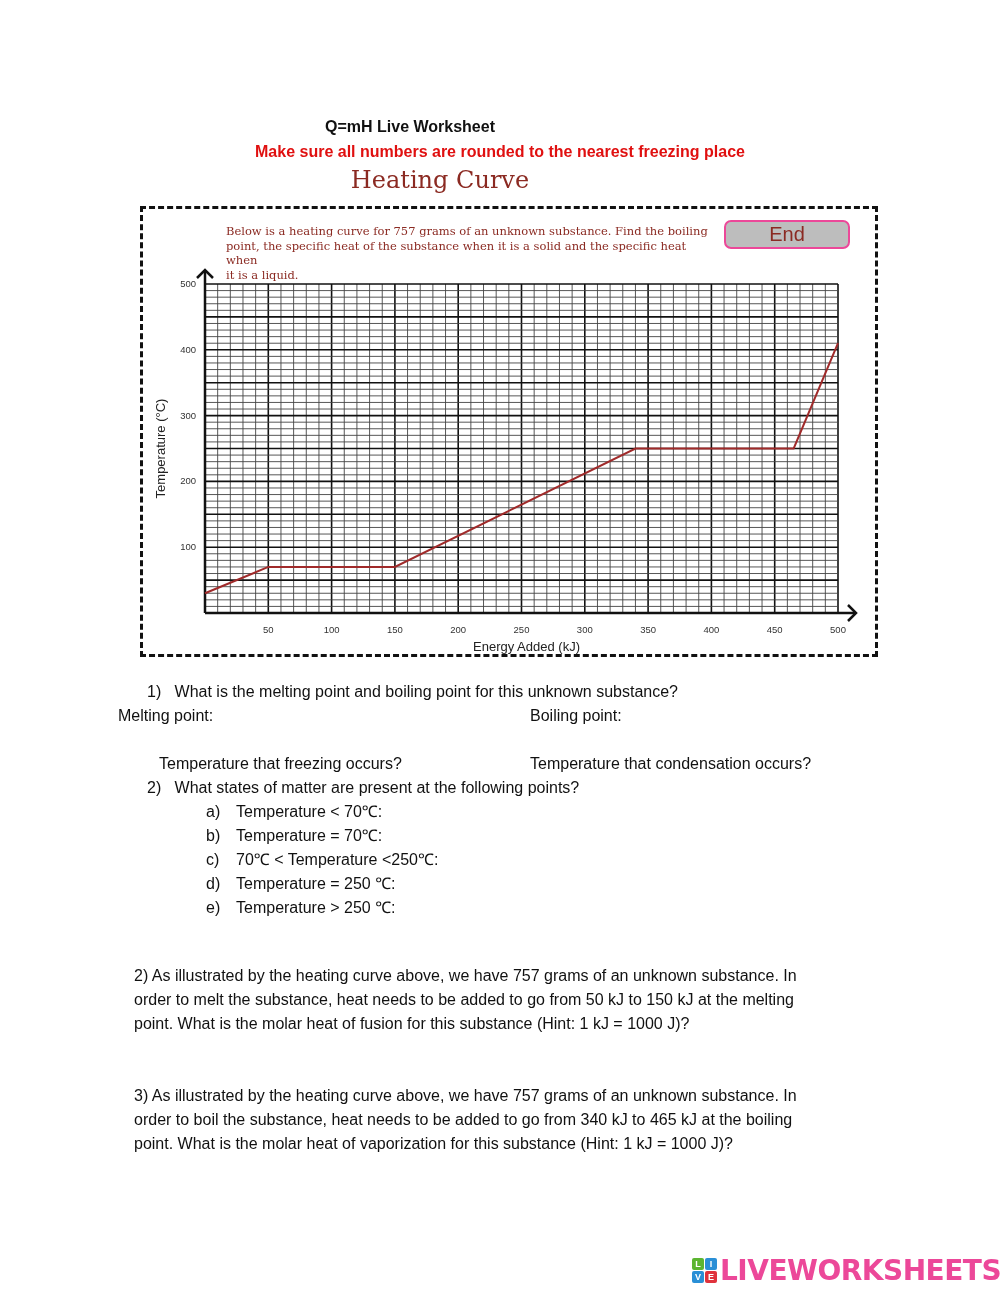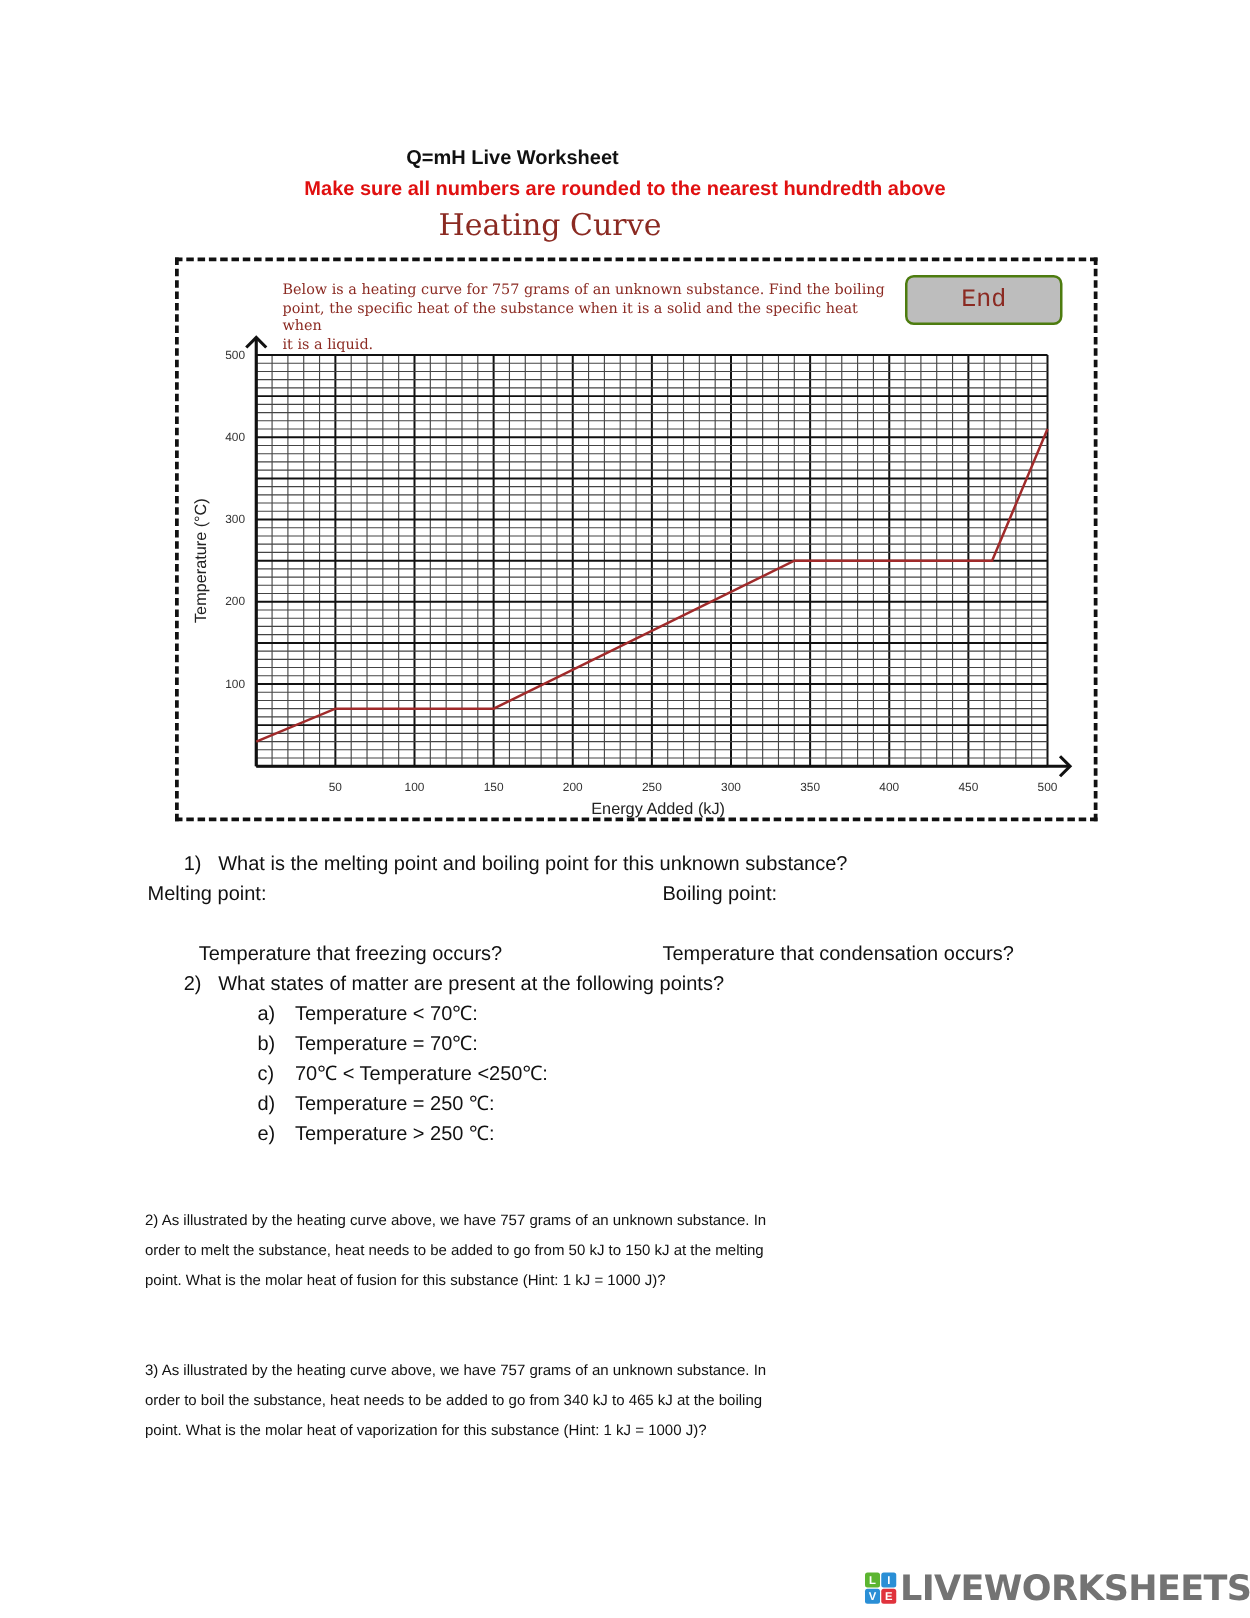--- a/index.html
+++ b/index.html
@@ -4,45 +4,45 @@
 <style>
   html, body { margin: 0; padding: 0; background: #ffffff; }
   body { width: 1000px; height: 1294px; position: relative; overflow: hidden;
          font-family: "Liberation Sans", sans-serif; color: #111; }
   .abs { position: absolute; }
   .title { top: 118px; left: 0; width: 820px; text-align: center; font-weight: bold; font-size: 16px; }
   .subtitle { top: 143px; left: 0; width: 1000px; text-align: center; font-weight: bold; font-size: 16px; color: #e01010; }
   .heading { top: 166px; left: 0; width: 880px; text-align: center; font-family: "DejaVu Serif", "Liberation Serif", serif; font-size: 24px; color: #8b2a22; }
   .frame { top: 206px; left: 140px; width: 738px; height: 451px; border: 3px dashed #111; box-sizing: border-box; }
   .intro { top: 224px; left: 226px; width: 490px; font-family: "DejaVu Serif", "Liberation Serif", serif; font-size: 11.5px; line-height: 14.5px; color: #8b2a22; }
-  .end-btn { top: 220px; left: 724px; width: 126px; height: 40px; background: #bdbdbd; border: 2px solid #4d7c0f; border-radius: 7px; box-sizing: border-box;
-             font-family: Liberation Mono, monospace; font-size: 20px; color: #8b2a22; display: flex; align-items: center; justify-content: center; cursor: pointer; }
+  .end-btn { top: 220px; left: 724px; width: 126px; height: 29px; background: #bdbdbd; border: 2px solid #ec4899; border-radius: 7px; box-sizing: border-box;
+             font-family: Liberation Sans, sans-serif; font-size: 20px; color: #8b2a22; display: flex; align-items: center; justify-content: center; cursor: pointer; }
   svg.chart { top: 0; left: 0; }
   .q { font-size: 16px; line-height: 24px; }
   .q1 { top: 680px; left: 147px; }
   .mp { top: 704px; left: 118px; }
   .bp { top: 704px; left: 530px; }
   .fz { top: 752px; left: 118px; margin-left: 41px; }
   .cd { top: 752px; left: 530px; }
   .q2 { top: 776px; left: 147px; }
   .sub { left: 206px; }
   .sub .lbl { display: inline-block; width: 30px; }
-  .para { left: 116px; width: 770px; font-size: 12px; line-height: 24px; }
+  .para { left: 134px; width: 770px; font-size: 16px; line-height: 24px; }
   .p2 { top: 964px; }
   .p3 { top: 1084px; }
   .logo { top: 1254px; left: 692px; display: flex; align-items: center; }
   .logo .tiles { display: grid; grid-template-columns: 12px 12px; grid-template-rows: 12px 12px; gap: 1px; margin-right: 3px; }
   .logo .tile { font-size: 9px; font-weight: bold; color: #fff; display: flex; align-items: center; justify-content: center; border-radius: 2px; }
-  .logo .word { font-family: "DejaVu Sans", sans-serif; font-weight: bold; font-size: 28px; color: #737373; letter-spacing: -0.5px; }
+  .logo .word { font-family: "DejaVu Sans", sans-serif; font-weight: bold; font-size: 28px; color: #ec4899; letter-spacing: -0.5px; }
 </style>
 </head>
 <body>
 
 <div class="abs title">Q=mH Live Worksheet</div>
-<div class="abs subtitle">Make sure all numbers are rounded to the nearest hundredth above</div>
+<div class="abs subtitle">Make sure all numbers are rounded to the nearest freezing place</div>
 <div class="abs heading">Heating Curve</div>
 
 <div class="abs frame"></div>
 
 <div class="abs intro">
   <div>Below is a heating curve for 757 grams of an unknown substance. Find the boiling</div>
   <div>point, the specific heat of the substance when it is a solid and the specific heat when</div>
   <div>it is a liquid.</div>
 </div>
 

